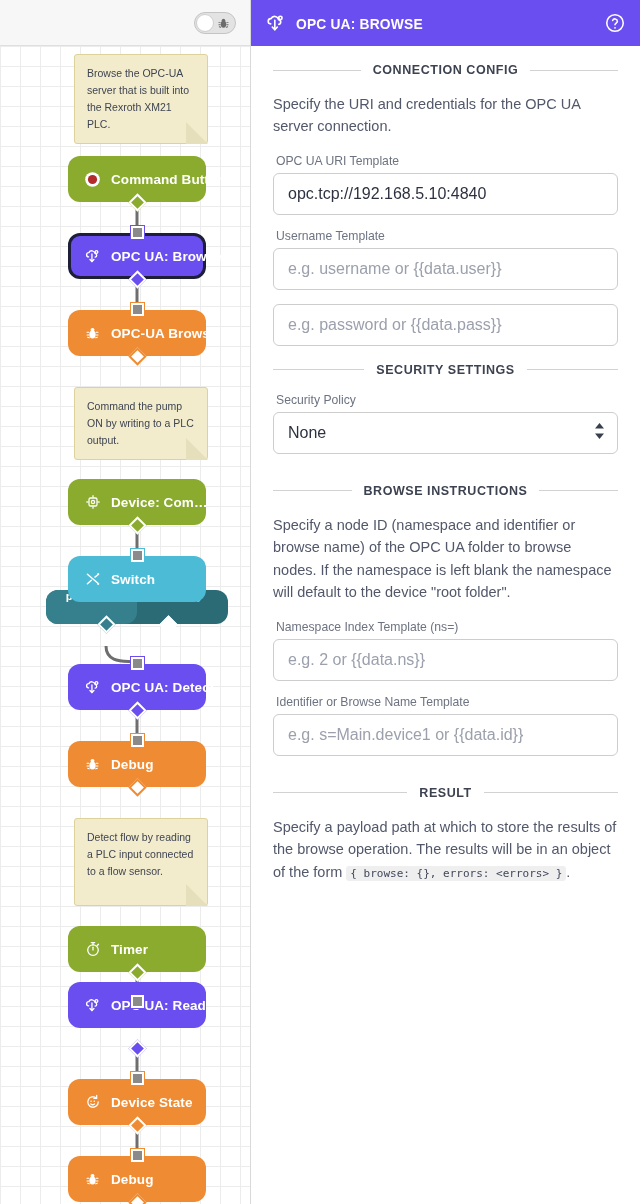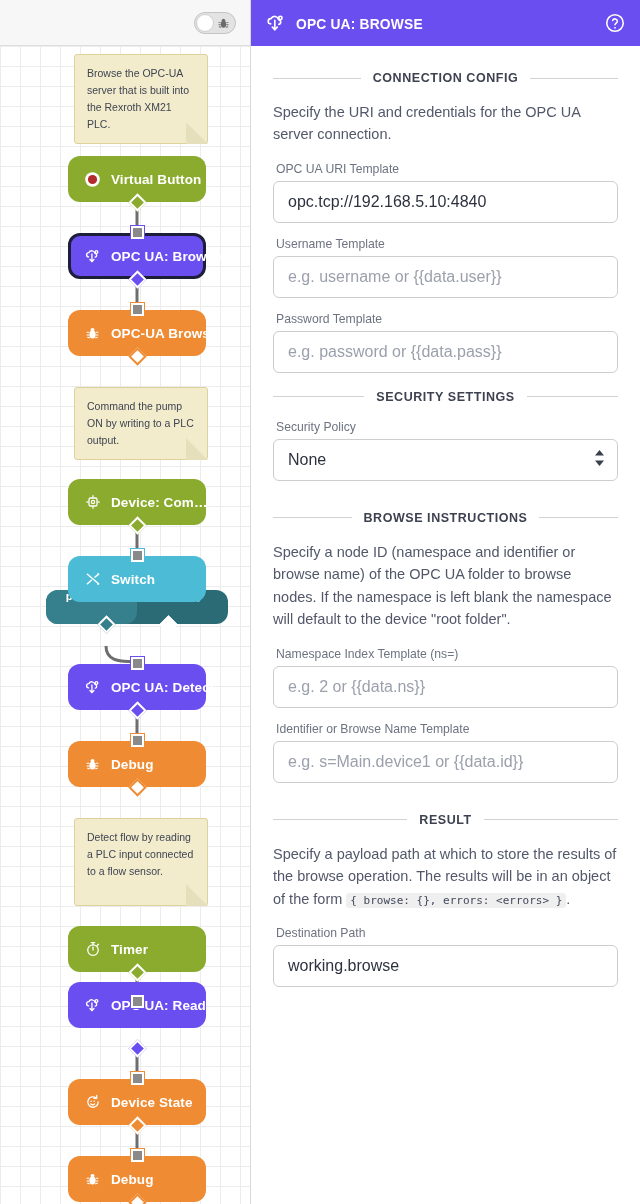--- a/index.html
+++ b/index.html
@@ -94,21 +94,21 @@
     height: 46px; background: #6a4ef0;
     display: flex; align-items: center; gap: 10px;
     padding: 0 14px; color: #fff;
   }
   #panel-header .ptitle {
     font-size: 15px; font-weight: 700; letter-spacing: .2px;
     flex: 1; font-stretch: condensed; transform: scaleX(.92); transform-origin: left center;
   }
   .help-btn { width: 22px; height: 22px; flex: none; cursor: pointer; }
 
-  #panel-body { padding: 8px 22px 10px 22px; height: 1158px; overflow: hidden; }
+  #panel-body { padding: 0 22px 10px 22px; height: 1158px; overflow: hidden; }
 
   .divider { display: flex; align-items: center; gap: 12px; margin: 17px 0 16px; }
   .divider .dline { flex: 1; height: 1px; background: #d2d2d2; }
   .divider .dtext {
     font-size: 12.5px; font-weight: 600; color: #3d4250;
     letter-spacing: .55px;
   }
 
   .para { font-size: 14.5px; line-height: 1.55; color: #52586a; margin-bottom: 16px; }
   code.inl {
@@ -178,21 +178,21 @@
           <div class="note" style="left: 74px; top: 8px; width: 134px; min-height: 88px;"><span>Browse the OPC-UA server that is built into the Rexroth XM21 PLC.</span></div>
           <div class="note" style="left: 74px; top: 341px; width: 134px; min-height: 72px;"><span>Command the pump ON by writing to a PLC output.</span></div>
           <div class="note" style="left: 74px; top: 772px; width: 134px; min-height: 88px;"><span>Detect flow by reading a PLC input connected to a flow sensor.</span></div>
           <div class="node" style="left: 68px; top: 110px; width: 138px; height: 46px; background: rgb(138, 171, 46);">
             <span class="nicon">
               <svg width="17" height="17" viewBox="0 0 20 20">
                 <circle cx="10" cy="10" r="8.6" fill="#fff"></circle>
                 <circle cx="10" cy="10" r="5.4" fill="#b32b2b"></circle>
               </svg>
             </span>
-            <span>Virtual Button</span>
+            <span>Command Button</span>
           </div>
           <div class="port out" style="left: 130.5px; top: 149.5px; background: rgb(138, 171, 46); border-color: rgb(255, 255, 255);"></div>
           <div class="node selected" style="left: 68px; top: 187px; width: 138px; height: 46px; background: rgb(106, 78, 240);">
             <span class="nicon">
               <svg width="17" height="17" viewBox="0 0 24 24" fill="none" stroke="#fff" stroke-width="1.9" stroke-linecap="round" stroke-linejoin="round">
                 <path d="M6.5 12.5a3 3 0 0 1 .4-6 4.6 4.6 0 0 1 8.6 1 2.8 2.8 0 0 1 .3 5.5"></path>
                 <line x1="11.2" y1="8.5" x2="11.2" y2="19"></line>
                 <polyline points="8.4,16.2 11.2,19 14,16.2"></polyline>
                 <circle cx="17.6" cy="5.6" r="1.9"></circle>
               </svg>
@@ -378,21 +378,20 @@
 
       <div class="field">
         <label>OPC UA URI Template</label>
         <input value="opc.tcp://192.168.5.10:4840" style="">
       </div>
       <div class="field">
         <label>Username Template</label>
         <input placeholder="e.g. username or {{data.user}}" style="">
       </div>
       <div class="field">
-        <label>Password Template</label>
         <input placeholder="e.g. password or {{data.pass}}" style="">
       </div>
 
       <div class="divider">
         <span class="dline"></span>
         <span class="dtext">SECURITY SETTINGS</span>
         <span class="dline"></span>
       </div>
       <div class="field">
         <label>Security Policy</label>
@@ -426,20 +425,16 @@
       </div>
 
       <div class="divider" style="margin-top:30px">
         <span class="dline"></span>
         <span class="dtext">RESULT</span>
         <span class="dline"></span>
       </div>
       <p class="para">
         <span>Specify a payload path at which to store the results of the browse operation. The results will be in an object of the form </span><code class="inl">{ browse: {}, errors: &lt;errors&gt; }</code><span>.</span>
       </p>
-      <div class="field">
-        <label>Destination Path</label>
-        <input value="working.browse" style="">
-      </div>
 
     </div>
   </div>
 </div>
 
 </body></html>

